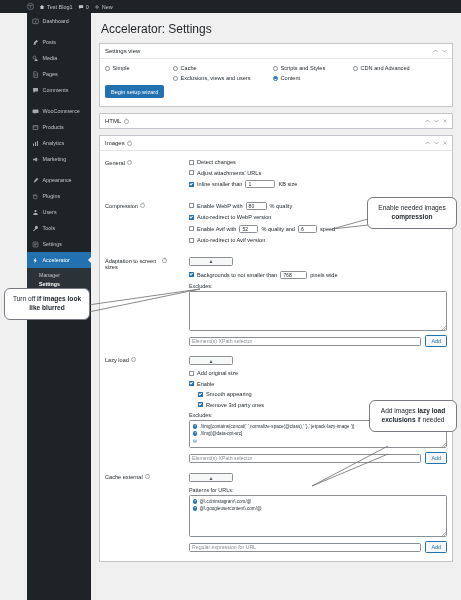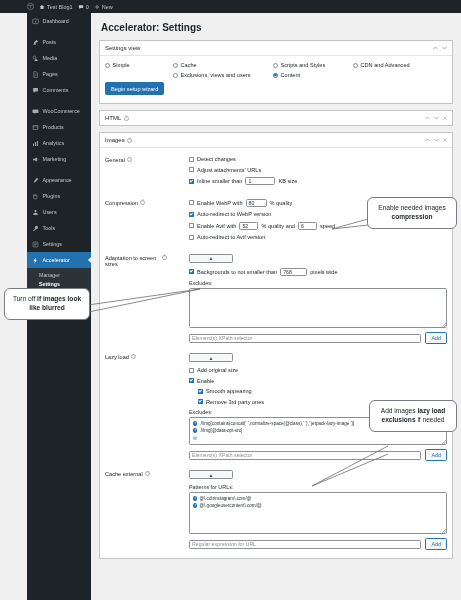--- a/index.html
+++ b/index.html
@@ -48,21 +48,21 @@
   .submenu-item { padding:1.5px 0 1.5px 12px; font-size:5.3px; color:#c3c4c7; }
   .submenu-item.current { color:#fff; font-weight:bold; }
   .collapse { margin-top:8px; }
 
   
   #main {
     position:absolute; top:13px; left:91px; right:0; height:587px;
     background:#f0f0f1; padding:6px 8px 0 8px;
     overflow:hidden;
   }
-  #page-title { font-size:10px; font-weight:bold; color:#1d2327; margin:3px 0 7px 2px; }
+  #page-title { font-size:12px; font-weight:normal; color:#1d2327; margin:3px 0 7px 2px; }
 
   .panel {
     background:#fff; border:1px solid #c3c4c7; margin-bottom:6px;
   }
   .panel-head {
     display:flex; align-items:center; justify-content:space-between;
     padding:4px 5px; border-bottom:1px solid #e5e5e5;
   }
   .panel-head.noborder { border-bottom:none; }
   .panel-title { font-size:6px; display:flex; align-items:center; gap:2.5px; }

